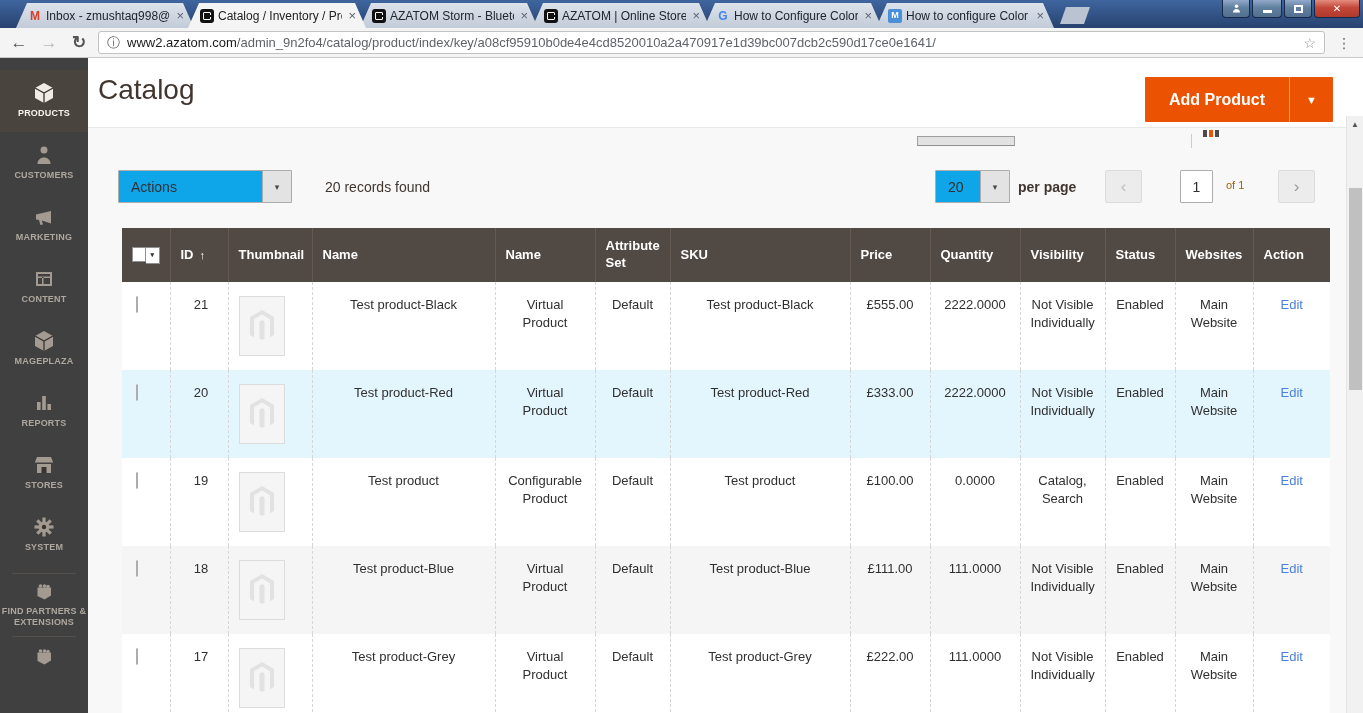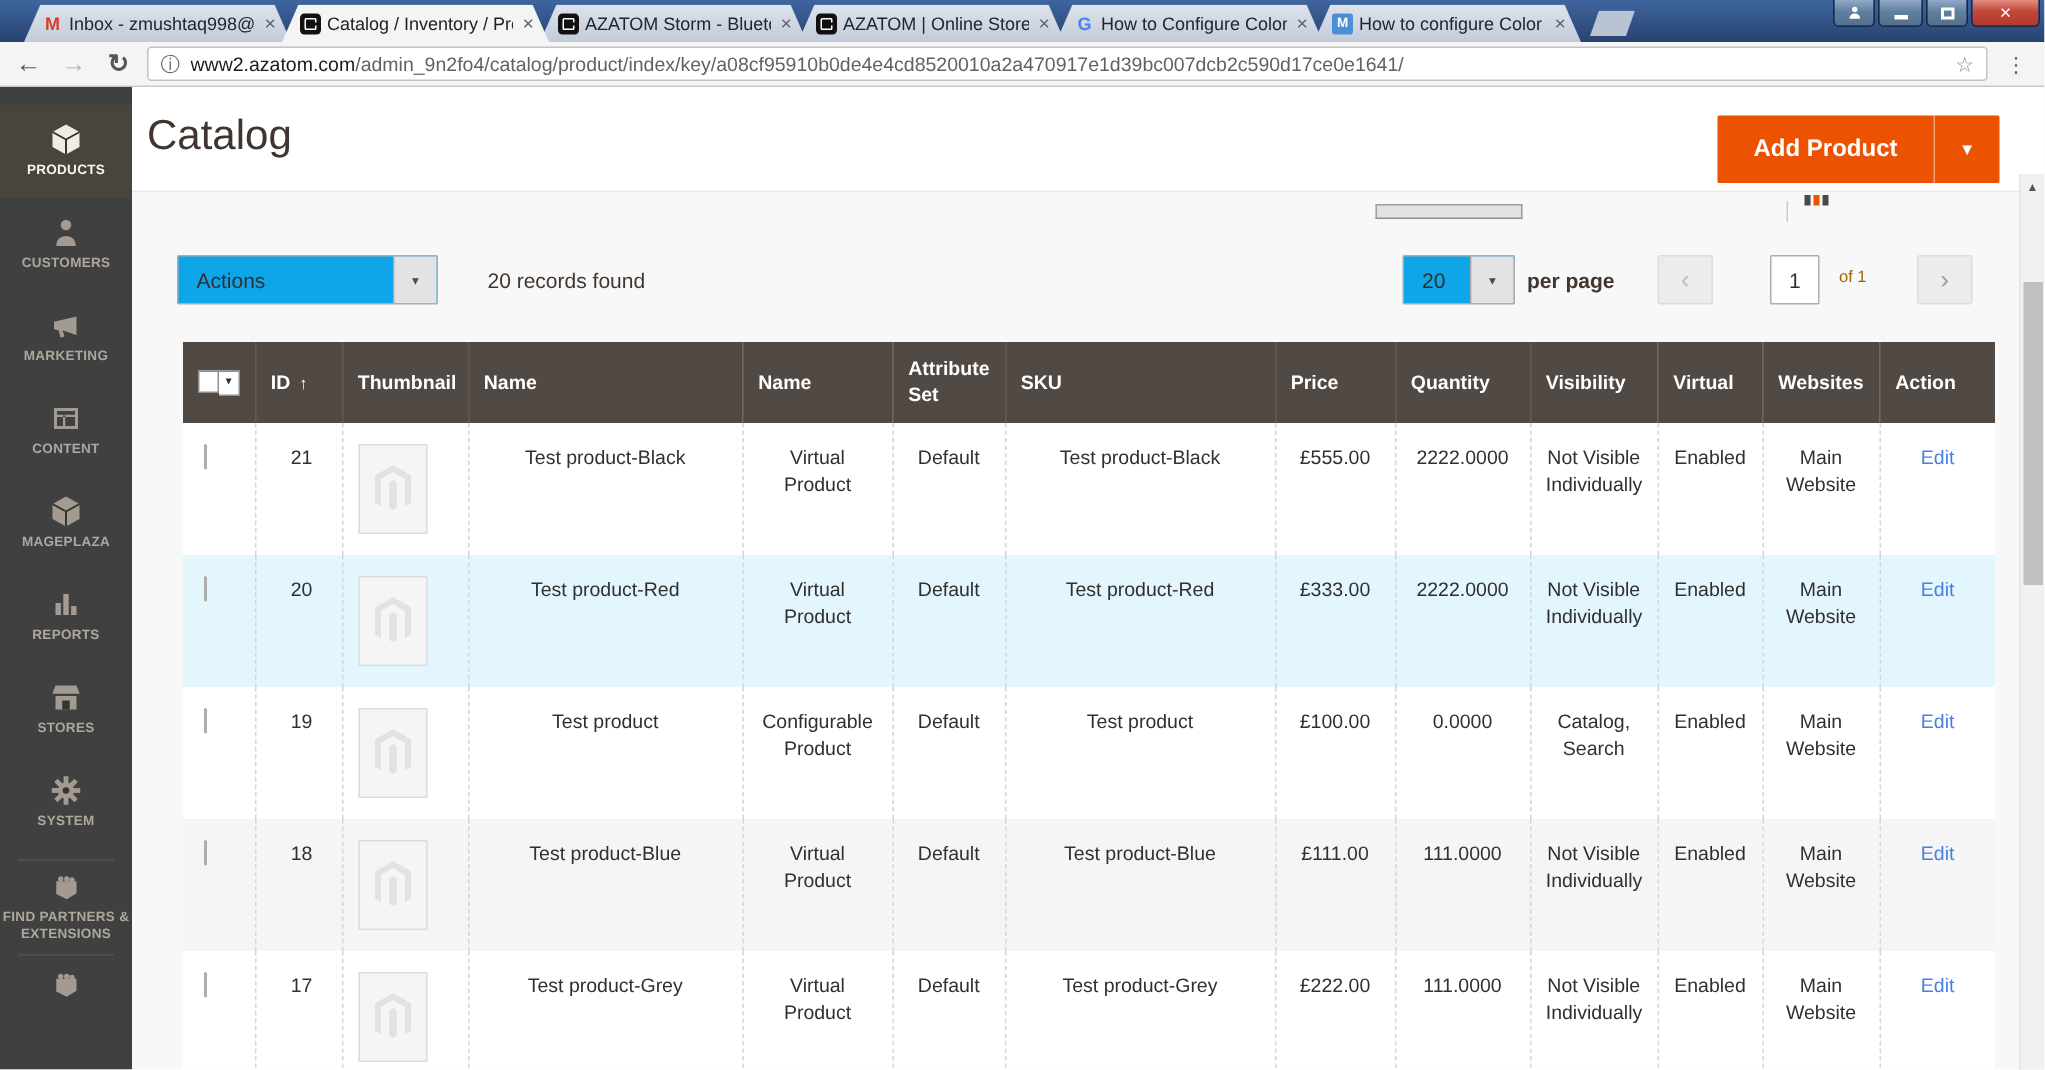--- a/index.html
+++ b/index.html
@@ -352,21 +352,21 @@
             </th>
             <th><span>ID</span><span class="sort-arrow">↑</span></th>
             <th>Thumbnail</th>
             <th>Name</th>
             <th>Name</th>
             <th>Attribute Set</th>
             <th>SKU</th>
             <th>Price</th>
             <th>Quantity</th>
             <th>Visibility</th>
-            <th>Virtual</th>
+            <th>Status</th>
             <th>Websites</th>
             <th>Action</th>
           </tr>
         </thead>
         <tbody>
         <tr>
           <td style="padding-left:14px;"><span class="row-cb"></span></td>
           <td style="padding-left:14px;">21</td>
           <td>
             <span class="thumb">

